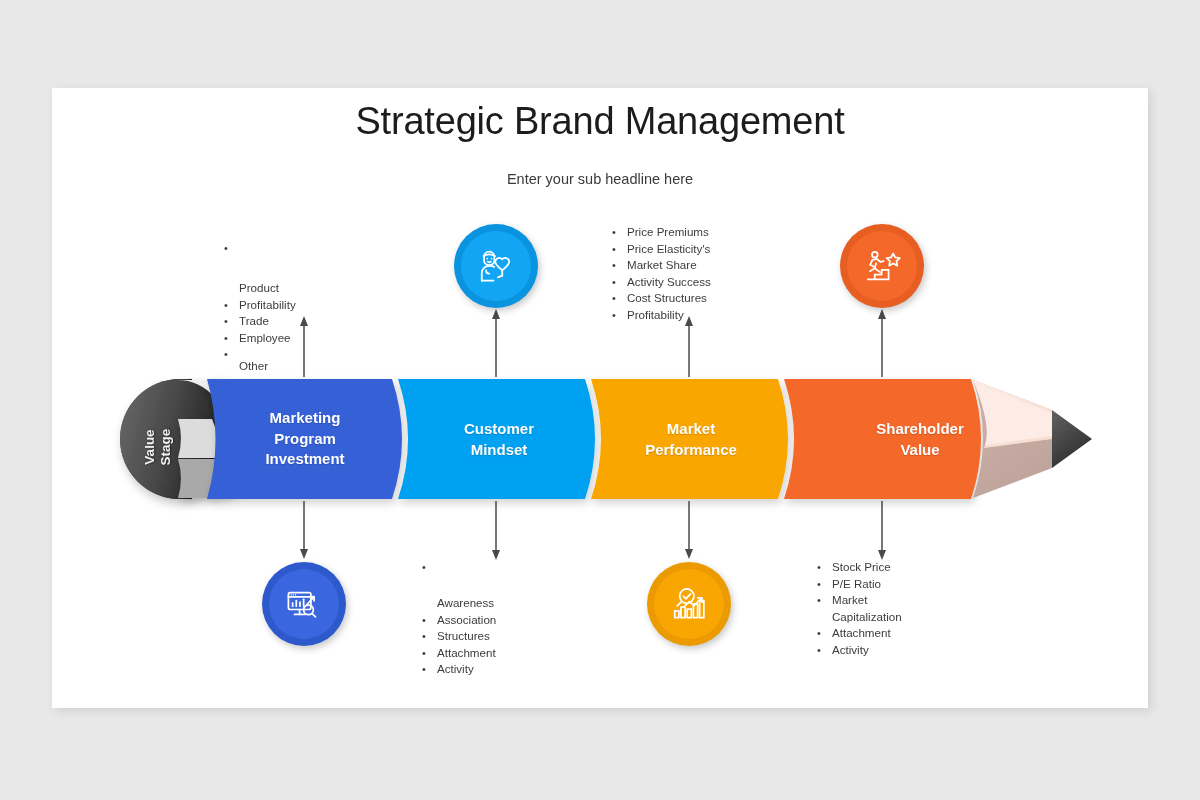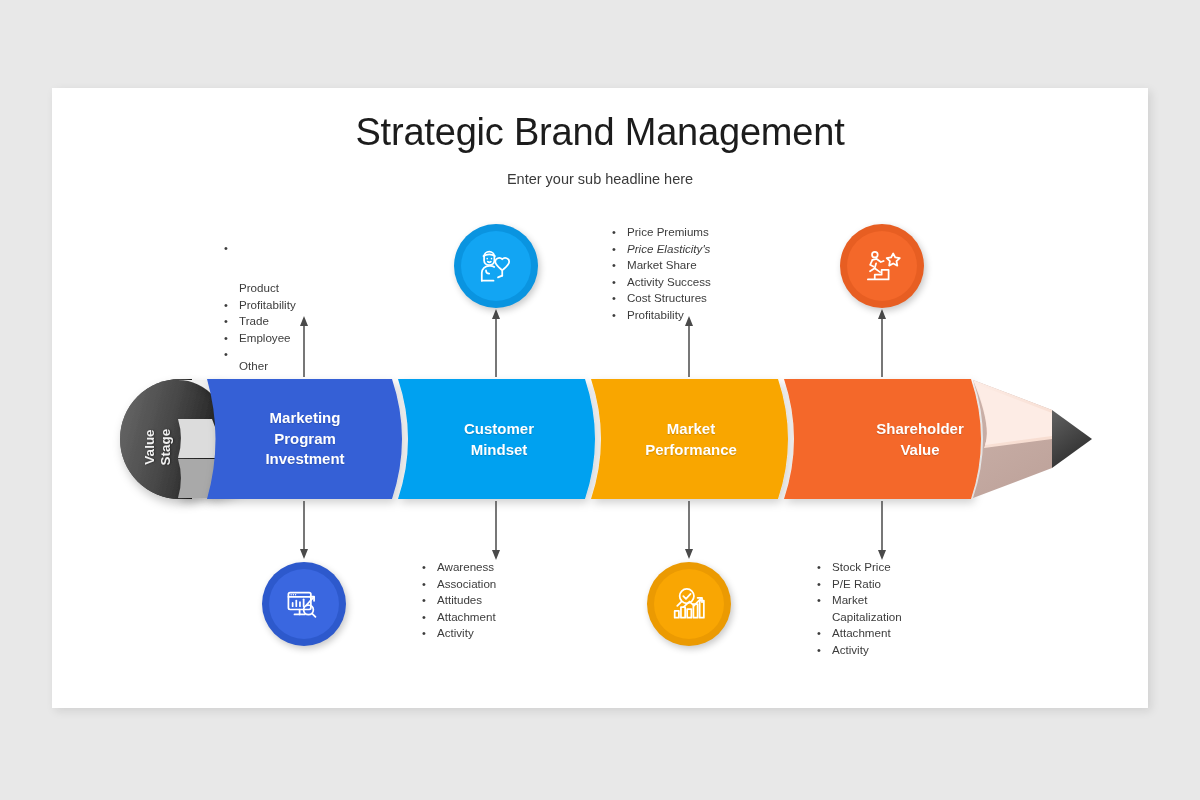--- a/index.html
+++ b/index.html
@@ -12,21 +12,21 @@
 
   #slide {
     position:absolute; left:52px; top:88px;
     width:1096px; height:620px;
     background:#ffffff;
     box-shadow:3px 3px 9px rgba(0,0,0,0.10);
   }
 
   
   #title {
-    position:absolute; left:0; top:23px; width:100%;
+    position:absolute; left:0; top:12px; width:100%;
     text-align:center;
     font-size:38px; font-weight:400; color:#1c1c1c;
     letter-spacing:-0.2px;
   }
   #subtitle {
     position:absolute; left:0; top:83px; width:100%;
     text-align:center;
     font-size:14.5px; font-weight:400; color:#3a3a3a;
   }
 
@@ -222,21 +222,21 @@
       </div>
   </div>
 
   <div class="blist" style="left:560px; top:136px;">
     <div class="row">
         <span class="dot">•</span>
         <span class="txt" style="white-space: pre-line;">Price Premiums</span>
       </div>
     <div class="row">
         <span class="dot">•</span>
-        <span class="txt" style="white-space: pre-line; font-style: italic;">Price Elasticity's</span>
+        <span class="txt" style="white-space: pre-line;">Price Elasticity's</span>
       </div>
     <div class="row">
         <span class="dot">•</span>
         <span class="txt" style="white-space: pre-line;">Market Share</span>
       </div>
     <div class="row">
         <span class="dot">•</span>
         <span class="txt" style="white-space: pre-line;">Activity Success</span>
       </div>
     <div class="row">
@@ -245,29 +245,29 @@
       </div>
     <div class="row">
         <span class="dot">•</span>
         <span class="txt" style="white-space: pre-line;">Profitability</span>
       </div>
   </div>
 
   <div class="blist" style="left:370px; top:471px;">
     <div class="row">
         <span class="dot">•</span>
-        <span class="txt" style="white-space: pre-line;">Awareness</span>
+        <span class="txt" style="white-space: pre-line; margin-top: 36px;">Awareness</span>
       </div>
     <div class="row">
         <span class="dot">•</span>
         <span class="txt" style="white-space: pre-line;">Association</span>
       </div>
     <div class="row">
         <span class="dot">•</span>
-        <span class="txt" style="white-space: pre-line;">Attitudes</span>
+        <span class="txt" style="white-space: pre-line;">Structures</span>
       </div>
     <div class="row">
         <span class="dot">•</span>
         <span class="txt" style="white-space: pre-line;">Attachment</span>
       </div>
     <div class="row">
         <span class="dot">•</span>
         <span class="txt" style="white-space: pre-line;">Activity</span>
       </div>
   </div>

